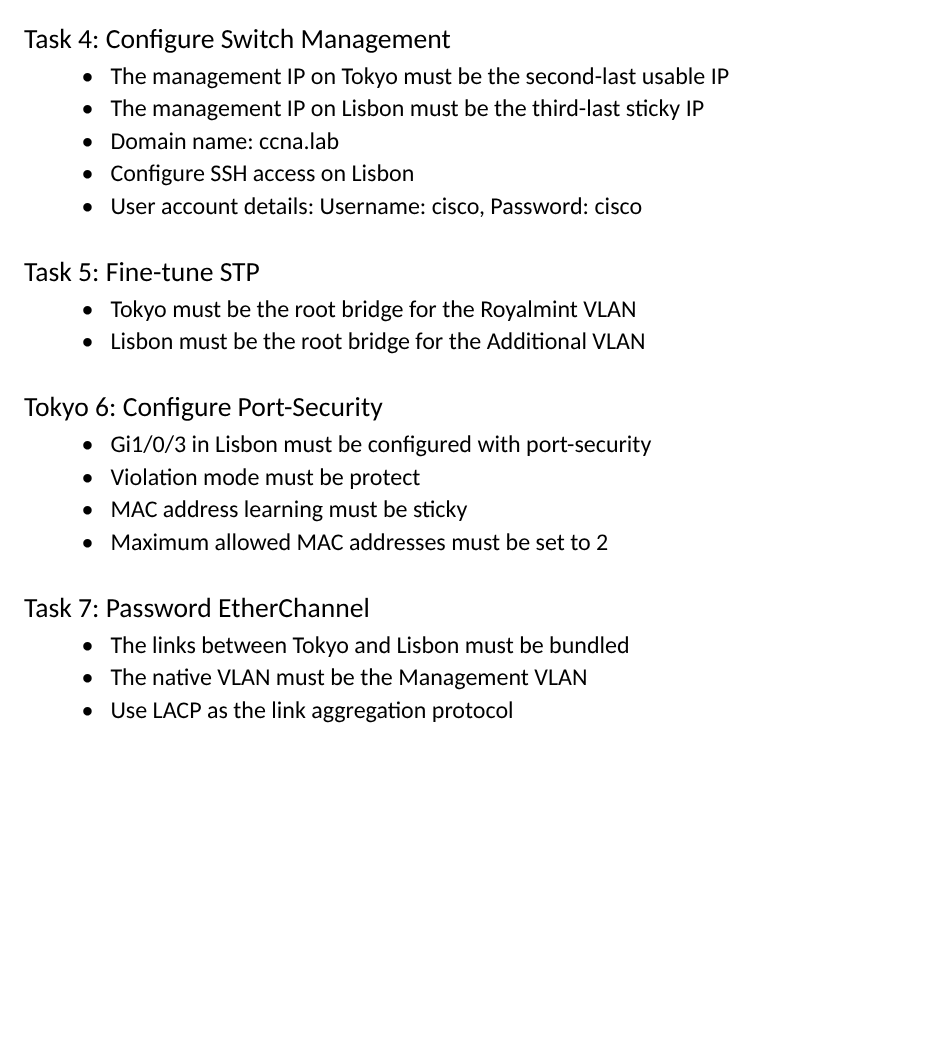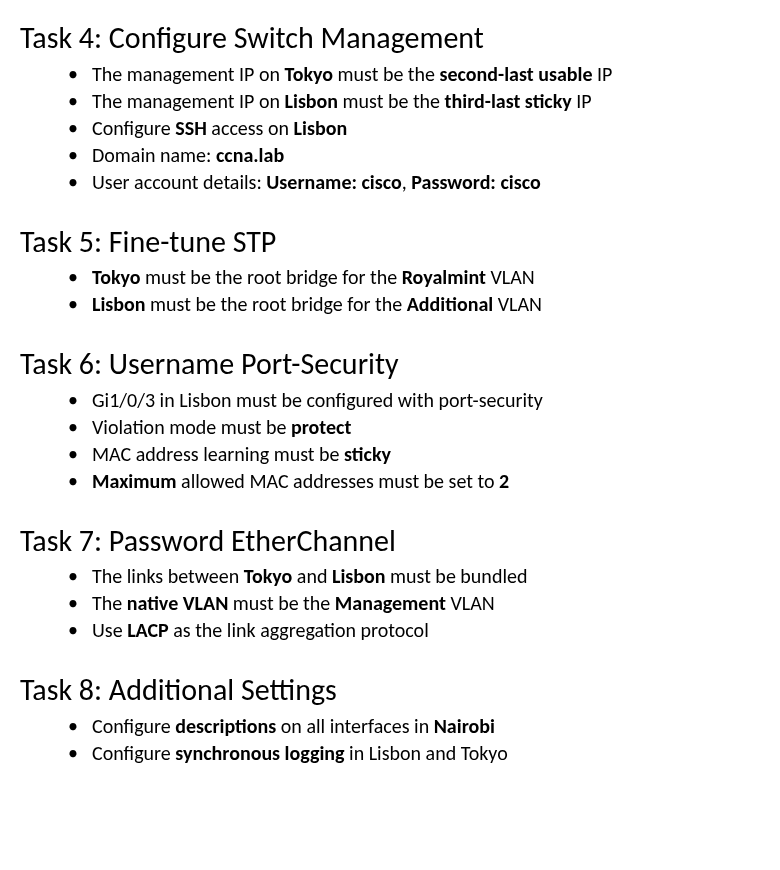--- a/index.html
+++ b/index.html
@@ -9,21 +9,21 @@
     margin: 0;
     padding: 18px 20px 20px 20px;
     width: 780px;
     box-sizing: border-box;
     line-height: 1.35;
   }
   .task {
     margin-bottom: 26px;
   }
   .task-title {
-    font-size: 30px;
+    font-size: 23px;
     font-weight: normal;
     margin: 0 0 2px 0;
   }
   ul.bullets {
     list-style: none;
     padding: 0 0 0 48px;
     margin: 0;
   }
   ul.bullets li {
     position: relative;
@@ -31,60 +31,53 @@
     margin: 0;
   }
   ul.bullets li::before {
     content: "•";
     position: absolute;
     left: 0;
     top: 0;
     font-size: 20px;
     line-height: 1.35;
   }
-  b { font-weight: bold; }
+  b { font-weight: normal; }
 </style>
 </head>
 <body>
 
 <div id="content">
     <section class="task">
       <h2 class="task-title">Task 4: Configure Switch Management</h2>
       <ul class="bullets">
         <li>The management IP on <b>Tokyo</b> must be the <b>second-last usable</b> IP</li>
         <li>The management IP on <b>Lisbon</b> must be the <b>third-last sticky</b> IP</li>
+        <li>Domain name: <b>ccna.lab</b></li>
         <li>Configure <b>SSH</b> access on <b>Lisbon</b></li>
-        <li>Domain name: <b>ccna.lab</b></li>
         <li>User account details: <b>Username: cisco</b>, <b>Password: cisco</b></li>
       </ul>
     </section>
     <section class="task">
       <h2 class="task-title">Task 5: Fine-tune STP</h2>
       <ul class="bullets">
         <li><b>Tokyo</b> must be the root bridge for the <b>Royalmint</b> VLAN</li>
         <li><b>Lisbon</b> must be the root bridge for the <b>Additional</b> VLAN</li>
       </ul>
     </section>
     <section class="task">
-      <h2 class="task-title">Task 6: Username Port-Security</h2>
+      <h2 class="task-title">Tokyo 6: Configure Port-Security</h2>
       <ul class="bullets">
         <li>Gi1/0/3 in Lisbon must be configured with port-security</li>
         <li>Violation mode must be <b>protect</b></li>
         <li>MAC address learning must be <b>sticky</b></li>
         <li><b>Maximum</b> allowed MAC addresses must be set to <b>2</b></li>
       </ul>
     </section>
     <section class="task">
       <h2 class="task-title">Task 7: Password EtherChannel</h2>
       <ul class="bullets">
         <li>The links between <b>Tokyo</b> and <b>Lisbon</b> must be bundled</li>
         <li>The <b>native VLAN</b> must be the <b>Management</b> VLAN</li>
         <li>Use <b>LACP</b> as the link aggregation protocol</li>
       </ul>
     </section>
-    <section class="task">
-      <h2 class="task-title">Task 8: Additional Settings</h2>
-      <ul class="bullets">
-        <li>Configure <b>descriptions</b> on all interfaces in <b>Nairobi</b></li>
-        <li>Configure <b>synchronous logging</b> in Lisbon and Tokyo</li>
-      </ul>
-    </section>
   </div>
 
 </body></html>

